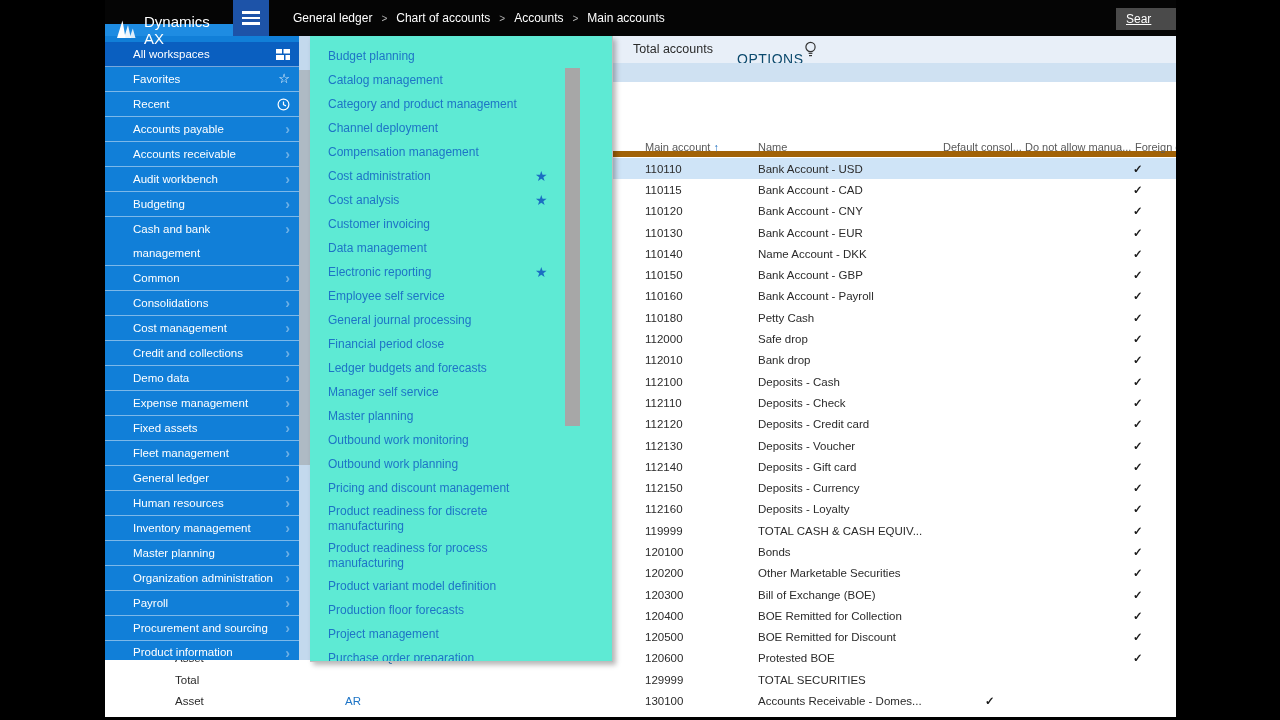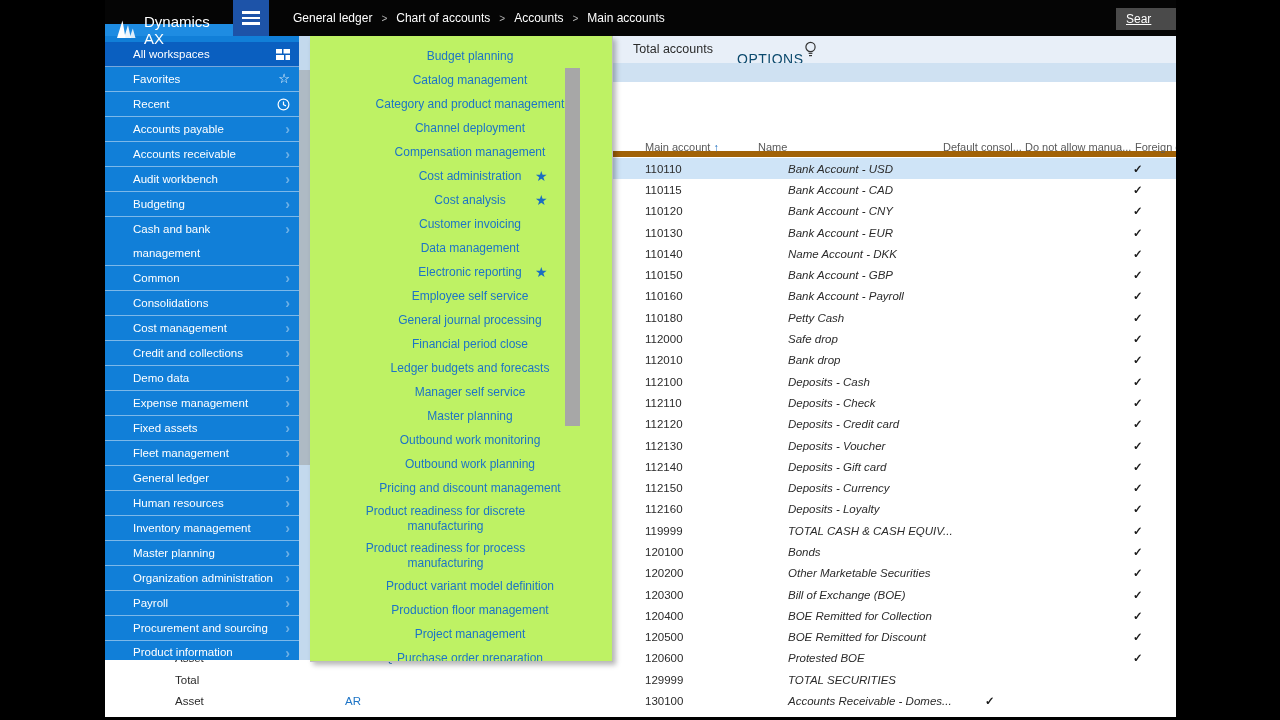--- a/index.html
+++ b/index.html
@@ -16,38 +16,38 @@
   .thead{position:absolute;left:0;top:138px;width:100%;height:19px;border-bottom:6px solid #a16207;font-size:11px;color:#5a5a5a;}
   .th{position:absolute;top:3px;white-space:nowrap;}
   .sort-arrow{color:#1d6fc0;font-size:11px;}
   .rows{position:absolute;left:0;top:158px;width:100%;}
   .row{position:relative;width:100%;height:21.3px;font-size:11.5px;color:#2b2b2b;}
   .row.hl{background:#cfe4f7;}
   .cell{position:absolute;top:50%;transform:translateY(-50%);white-space:nowrap;}
   .c-type{left:70px;}
   .c-cat{left:240px;color:#1d74c6;}
   .c-acct{left:540px;}
-  .c-name{left:683px;font-style:italic;}
+  .c-name{left:653px;}
   .c-manual{left:880px;font-weight:bold;color:#1a1a1a;}
   .c-foreign{left:1028px;font-weight:bold;color:#1a1a1a;}
 
   
   .sidebar{position:absolute;left:105px;top:36px;width:205px;height:624px;background:#117fd8;z-index:3;overflow:hidden;padding-top:6px;}
   .side-items{width:194px;}
   .side-item{position:relative;min-height:24px;line-height:24px;color:#fff;font-size:11.5px;padding-left:28px;padding-right:26px;border-bottom:1px solid rgba(255,255,255,.45);cursor:pointer;}
   .side-item.selected{background:#0a5fc0;}
   .side-item.tall{line-height:15px;padding-top:4px;padding-bottom:4px;}
   .side-ico{position:absolute;right:9px;top:0;height:24px;display:flex;align-items:center;}
   .chev{color:#6fb1e6;font-size:14px;font-weight:bold;}
   .star-o{color:#fff;font-size:13px;}
   .side-scroll{position:absolute;right:0;top:0;width:11px;height:624px;background:#c3d9ed;}
   .side-thumb{position:absolute;left:0;top:34px;width:11px;height:395px;background:#aebac4;}
 
   
-  .flyout{position:absolute;left:310px;top:36px;width:303px;height:626px;background:#bef264;z-index:4;border-right:1px solid #bdbdbd;border-bottom:1px solid #bdbdbd;box-shadow:3px 3px 5px rgba(0,0,0,.28);padding-top:8px;overflow:hidden;text-align:center;}
+  .flyout{position:absolute;left:310px;top:36px;width:303px;height:626px;background:#5eead4;z-index:4;border-right:1px solid #bdbdbd;border-bottom:1px solid #bdbdbd;box-shadow:3px 3px 5px rgba(0,0,0,.28);padding-top:8px;overflow:hidden;}
   .fly-item{position:relative;margin-left:18px;min-height:24px;line-height:24px;font-size:12px;color:#1d74c6;cursor:pointer;white-space:nowrap;}
   .fly-item.wrap{width:235px;line-height:15px;padding:4px 0 3px 0;white-space:normal;}
   .fly-star{position:absolute;left:207px;top:0;color:#1b6ec2;font-size:14px;}
   .fly-thumb{position:absolute;left:255px;top:32px;width:15px;height:358px;background:#a7a7a7;}
 
   
   .topbar{position:absolute;left:105px;top:0;width:1071px;height:36px;z-index:5;background:#050505;display:flex;align-items:stretch;}
   .logo{width:128px;background:#1e8ce2;display:flex;align-items:center;padding-left:10px;color:#fff;font-size:15px;gap:7px;margin-top:24px;}
   .burger{width:36px;background:#1d53a8;display:flex;flex-direction:column;align-items:center;justify-content:center;gap:3px;cursor:pointer;}
   .burger div{width:18px;height:2.5px;background:#fff;}
@@ -336,21 +336,21 @@
         <div class="fly-item"><span>Financial period close</span></div>
         <div class="fly-item"><span>Ledger budgets and forecasts</span></div>
         <div class="fly-item"><span>Manager self service</span></div>
         <div class="fly-item"><span>Master planning</span></div>
         <div class="fly-item"><span>Outbound work monitoring</span></div>
         <div class="fly-item"><span>Outbound work planning</span></div>
         <div class="fly-item"><span>Pricing and discount management</span></div>
         <div class="fly-item wrap"><span>Product readiness for discrete manufacturing</span></div>
         <div class="fly-item wrap"><span>Product readiness for process manufacturing</span></div>
         <div class="fly-item"><span>Product variant model definition</span></div>
-        <div class="fly-item"><span>Production floor management</span></div>
+        <div class="fly-item"><span>Production floor forecasts</span></div>
         <div class="fly-item"><span>Project management</span></div>
         <div class="fly-item"><span>Purchase order preparation</span></div>
       </div>
     <div class="fly-thumb"></div>
   </div>
 
   <div class="topbar">
     <div class="logo">
       <span>
         <svg width="22" height="20" viewBox="0 0 22 20">

